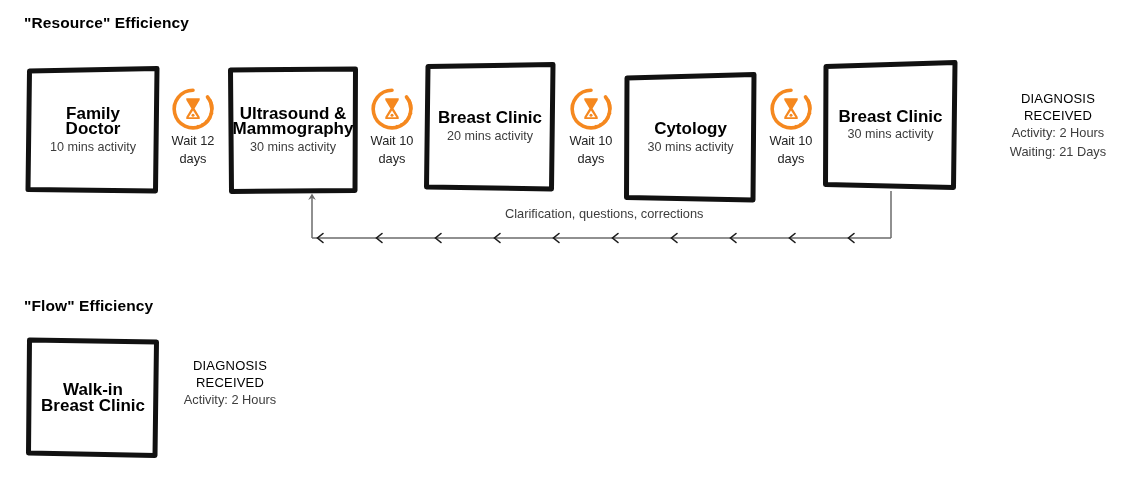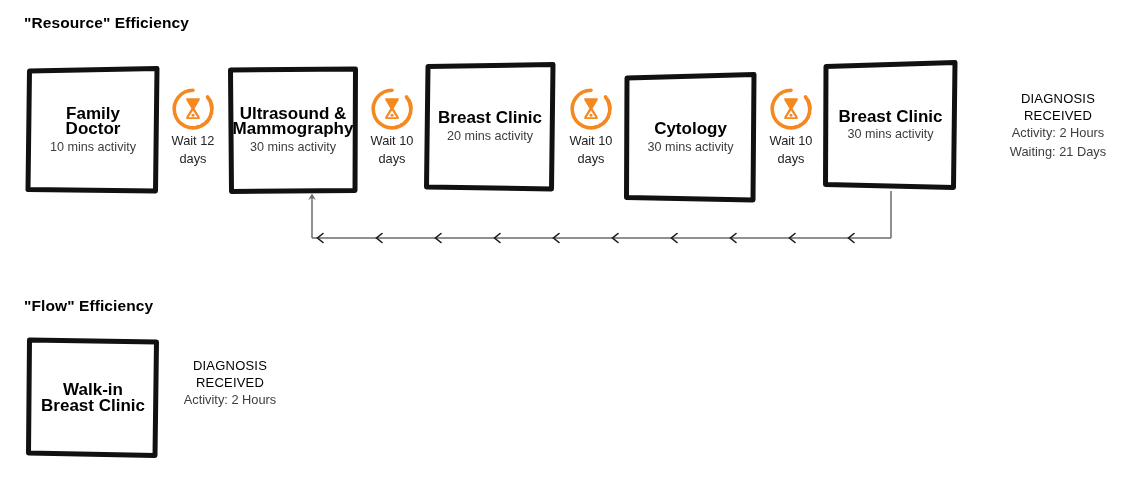--- a/index.html
+++ b/index.html
@@ -259,20 +259,21 @@
       <polyline points="441,233.5 435.5,238 441,242.5"></polyline>
       <polyline points="500,233.5 494.5,238 500,242.5"></polyline>
       <polyline points="559,233.5 553.5,238 559,242.5"></polyline>
       <polyline points="618,233.5 612.5,238 618,242.5"></polyline>
       <polyline points="677,233.5 671.5,238 677,242.5"></polyline>
       <polyline points="736,233.5 730.5,238 736,242.5"></polyline>
       <polyline points="795,233.5 789.5,238 795,242.5"></polyline>
       <polyline points="854,233.5 848.5,238 854,242.5"></polyline>
     </g>
   </svg>
+  <div id="loop-caption">Clarification, questions, corrections</div>
 
   <div class="section-title" id="flow-title">"Flow" Efficiency</div>
 
   <div class="node" style="left:26px;top:337px;width:134px;height:121px;">
     <svg class="sk" viewBox="0 0 134 121" preserveAspectRatio="none">
       <path d="M3.5 3 L130.5 5 L129 118.5 L2.5 116 Z" fill="#fff" stroke="#111" stroke-width="5" stroke-linejoin="round" stroke-linecap="round"></path>
     </svg>
     <div class="node-label">Walk-in</div>
     <div class="node-label">Breast Clinic</div>
   </div>

